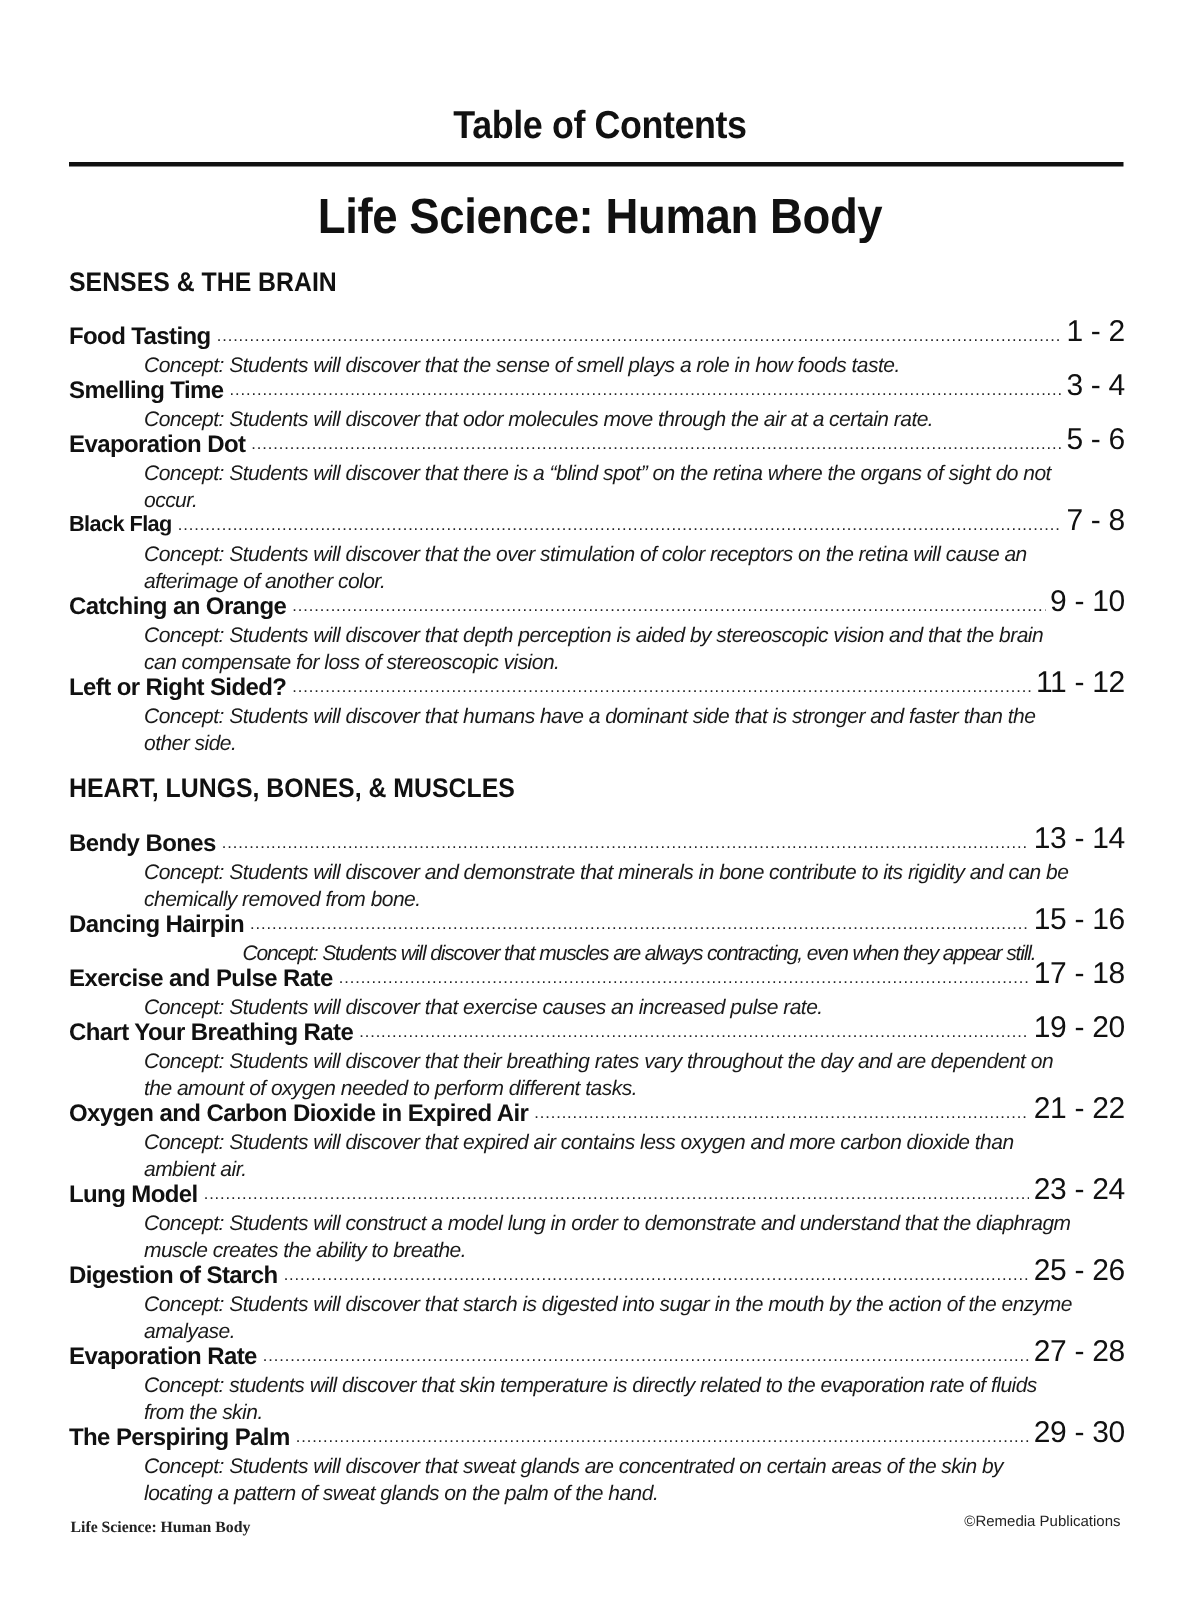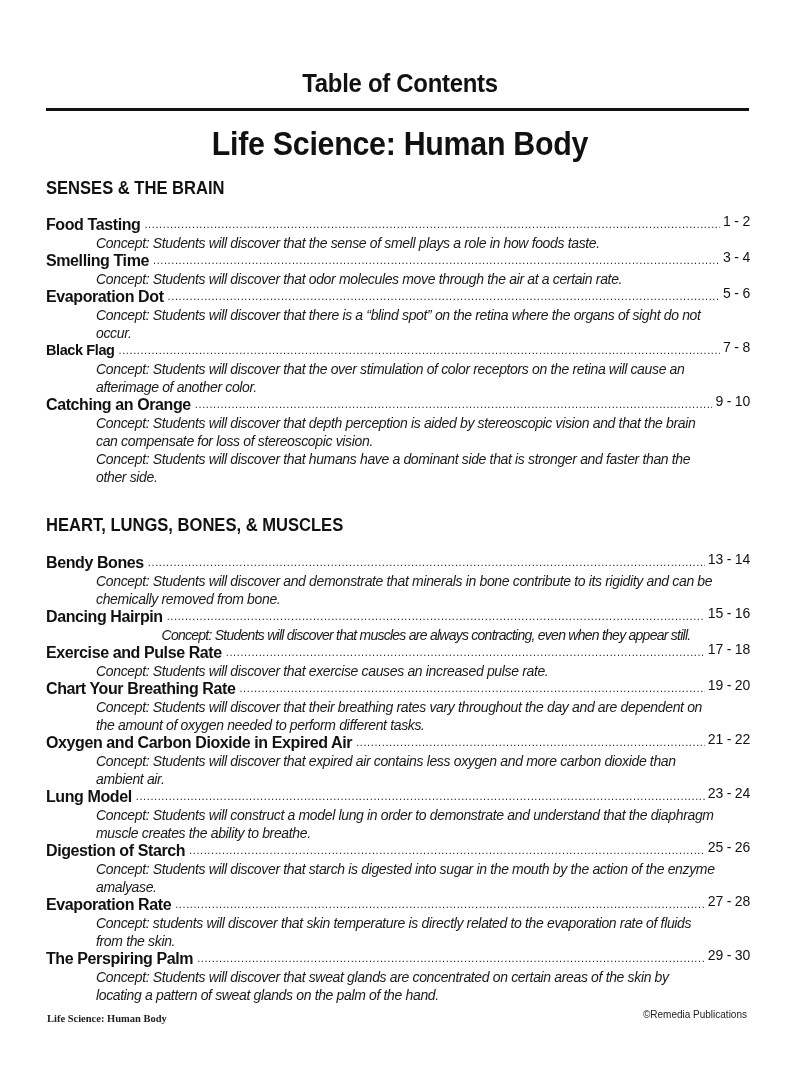--- a/index.html
+++ b/index.html
@@ -86,21 +86,21 @@
       white-space: nowrap;
       font-size: 11px;
       margin: 0 3px 0 4px;
       letter-spacing: 0.6px;
       color: #222;
     }
     .leader::before {
       content: "................................................................................................................................................................................................................................................................";
     }
     .pages {
-      font-size: 14px;
+      font-size: 20px;
       white-space: nowrap;
       letter-spacing: -0.2px;
       position: relative;
       top: -3px;
     }
     .concept {
       margin-left: 50px;
       width: 620px;
       font-size: 14px;
       font-style: italic;
@@ -175,20 +175,25 @@
   </div>
   <div class="entry">
     <div class="entry-line">
       <span class="entry-title">Catching an Orange</span>
       <span class="leader"></span>
       <span class="pages">9 - 10</span>
     </div>
     <div class="concept">Concept: Students will discover that depth perception is aided by stereoscopic vision and that the brain can compensate for loss of stereoscopic vision.</div>
   </div>
   <div class="entry">
+    <div class="entry-line">
+      <span class="entry-title">Left or Right Sided?</span>
+      <span class="leader"></span>
+      <span class="pages">11 - 12</span>
+    </div>
     <div class="concept">Concept: Students will discover that humans have a dominant side that is stronger and faster than the other side.</div>
   </div>
 </div>
 
 <div class="section-heading" style="top:515px;">HEART, LUNGS, BONES, &amp; MUSCLES</div>
 
 <div class="entries" style="top:554px;">
   <div class="entry">
     <div class="entry-line">
       <span class="entry-title">Bendy Bones</span>

